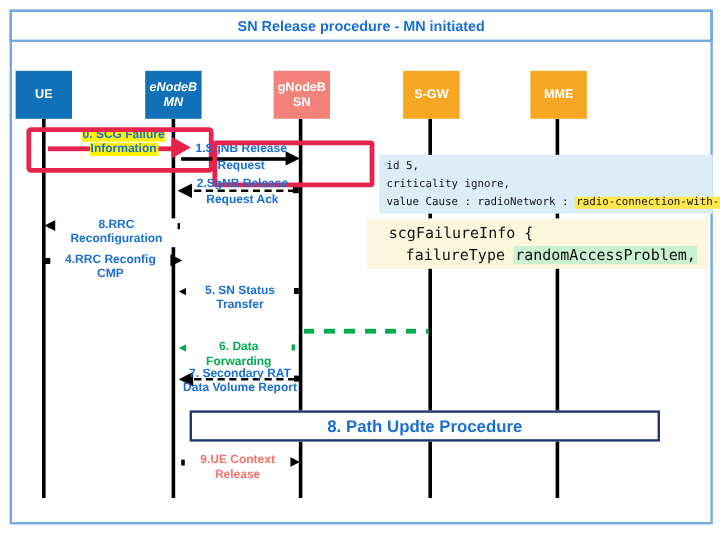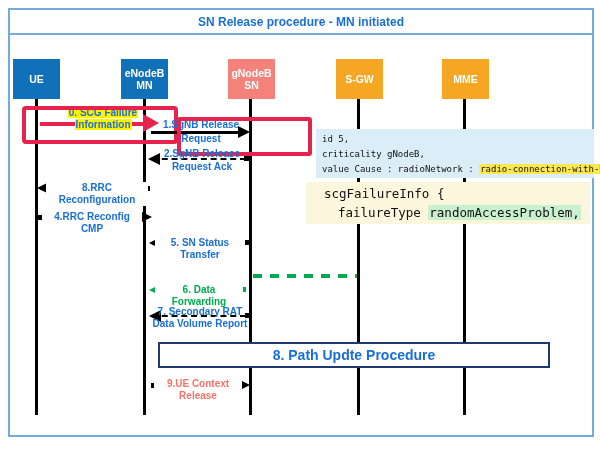--- a/index.html
+++ b/index.html
@@ -14,21 +14,21 @@
          font-family:"Liberation Sans",sans-serif;overflow:hidden;padding-left:44px;}
   
   .frame{position:absolute;left:8px;top:8px;width:582px;height:425px;border:2px solid var(--frame-blue);background:#fff;}
   .titlebar{position:absolute;left:8px;top:8px;width:582px;height:23px;border:2px solid var(--frame-blue);
             display:flex;align-items:center;justify-content:center;}
   .titlebar span{color:var(--msg-blue);font-weight:bold;font-size:12px;}
   
   .entity{position:absolute;top:59px;width:47px;height:40px;display:flex;align-items:center;justify-content:center;
           color:#fff;font-weight:bold;font-size:10.5px;text-align:center;white-space:pre-line;line-height:1.15;}
   .e0{left:13px;background:var(--blue-box);}
-  .e1{left:121px;background:var(--blue-box);}
+  .e1{left:121px;background:var(--blue-box);font-style:italic;}
   .e2{left:228px;background:var(--salmon-box);}
   .e3{left:336px;background:var(--amber-box);}
   .e4{left:442px;background:var(--amber-box);}
   
   .lifeline{position:absolute;top:99px;width:3px;height:316px;background:#000;}
   .l0{left:35px;} .l1{left:143px;} .l2{left:249px;} .l3{left:357px;} .l4{left:463px;}
   
   .mlabel{position:absolute;color:var(--msg-blue);font-weight:bold;font-size:10px;text-align:center;line-height:12px;}
   .hline{position:absolute;height:3px;background:#000;}
   .dline{position:absolute;height:0;border-top:2px dashed #000;}
@@ -175,21 +175,21 @@
     <span>8. Path Updte Procedure</span>
   </div>
 
   <div class="hline m9-line"></div>
   <div class="ah-r m9-head"></div>
   <div class="cap m9-cap"></div>
   <div class="mlabel m9-label">9.UE Context Release</div>
 
   <div class="blockA">
     <div>id 5,</div>
-    <div>criticality gNodeB,</div>
+    <div>criticality ignore,</div>
     <div><span>value Cause : radioNetwork : </span><span class="hl">radio-connection-with-UE-lost</span></div>
   </div>
 
   <div class="blockB">
     <div>scgFailureInfo {</div>
     <div class="indent"><span>failureType </span><span class="hl">randomAccessProblem,</span></div>
   </div>
 
 </div>
 

